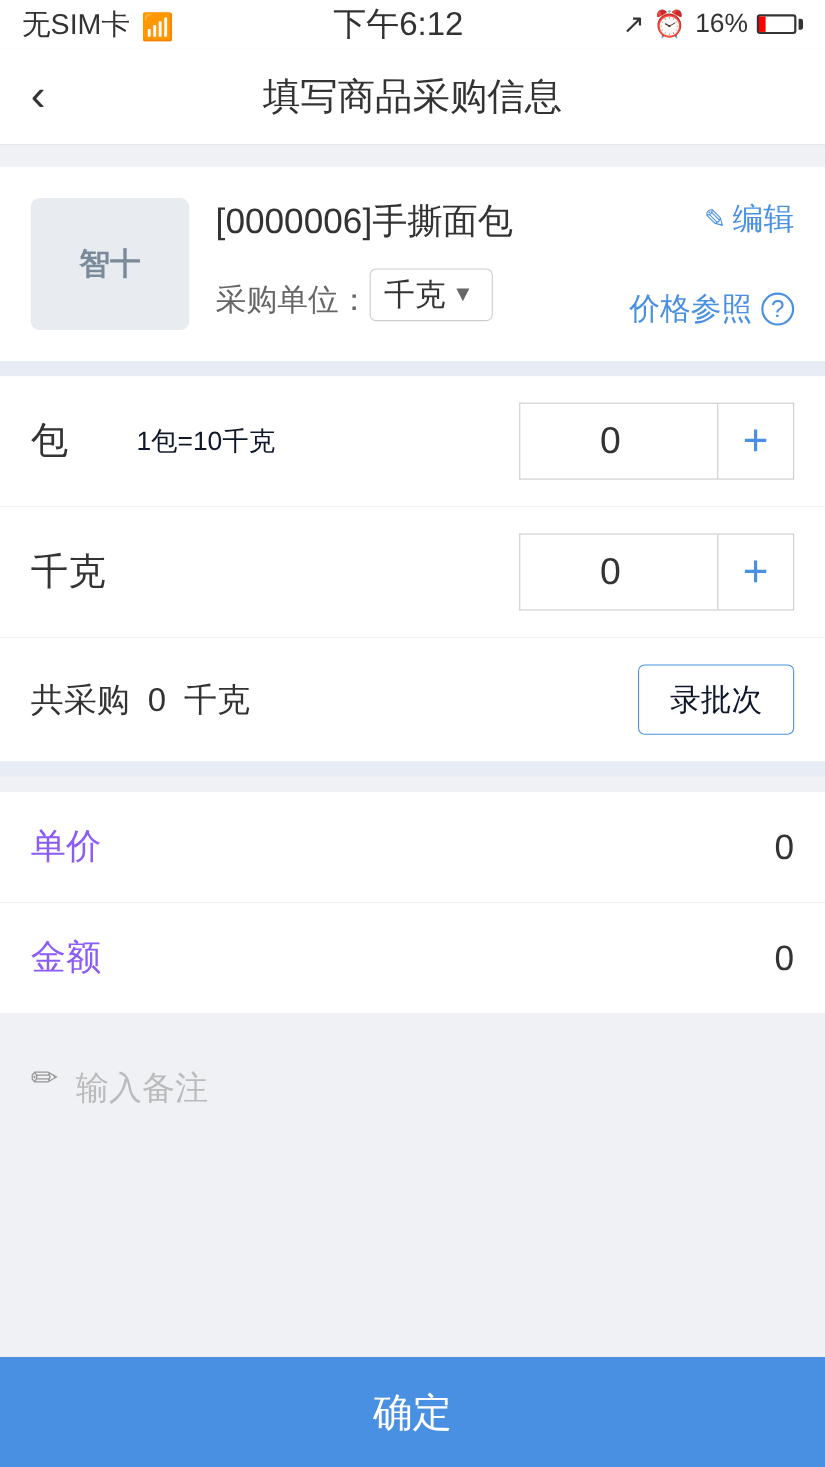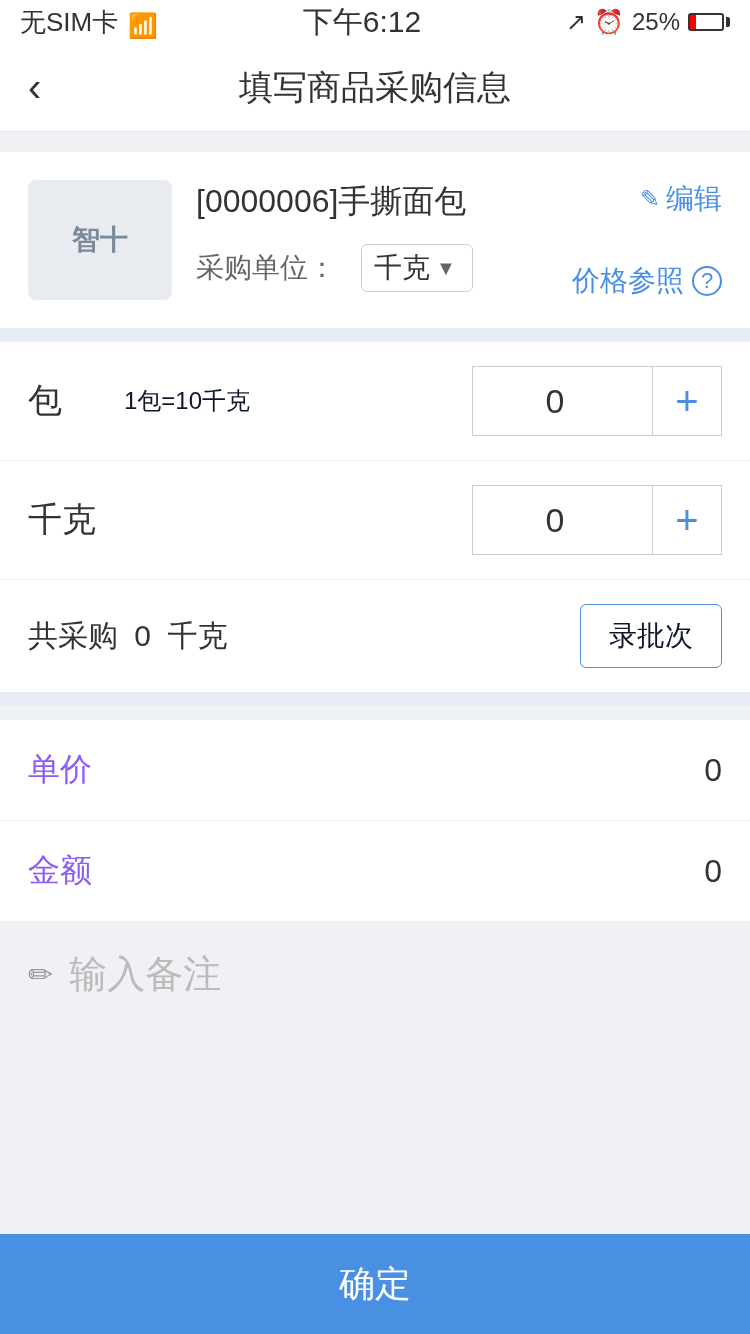--- a/index.html
+++ b/index.html
@@ -92,22 +92,22 @@
     }
     .product-info { flex: 1; }
     .product-name {
       font-size: 32px;
       color: #333;
       font-weight: 500;
       margin-bottom: 20px;
     }
     .product-purchase-unit {
       display: flex;
-      align-items: center;
-      gap: 25px;
+      align-items: flex-end;
+      gap: 0;
       font-size: 28px;
       color: #666;
     }
     .unit-dropdown {
       border: 1px solid #ccc;
       border-radius: 6px;
       padding: 4px 16px 4px 12px;
       font-size: 28px;
       color: #333;
       display: flex;
@@ -253,22 +253,23 @@
       display: flex;
       align-items: center;
       gap: 16px;
       margin-top: 0;
     }
     .remarks-icon {
       font-size: 30px;
       color: #999;
     }
     .remarks-placeholder {
-      font-size: 38px;
+      font-size: 30px;
       color: #bbb;
+      margin-top: 20px;
     }
 
     
     .content-filler {
       background: #f0f1f5;
       flex: 1;
       min-height: 200px;
     }
 
     
@@ -297,21 +298,21 @@
 
 <div class="status-bar">
   <div class="status-left">
     <span>无SIM卡</span>
     <span style="font-size:24px;">📶</span>
   </div>
   <div class="status-center">下午6:12</div>
   <div class="status-right">
     <span>↗</span>
     <span>⏰</span>
-    <span>25%</span>
+    <span>16%</span>
     <span class="battery-icon">
       <span class="battery-body">
           <span class="battery-fill"></span>
         </span>
       <span class="battery-tip"></span>
     </span>
   </div>
 </div>
 
 <div class="nav-bar">

